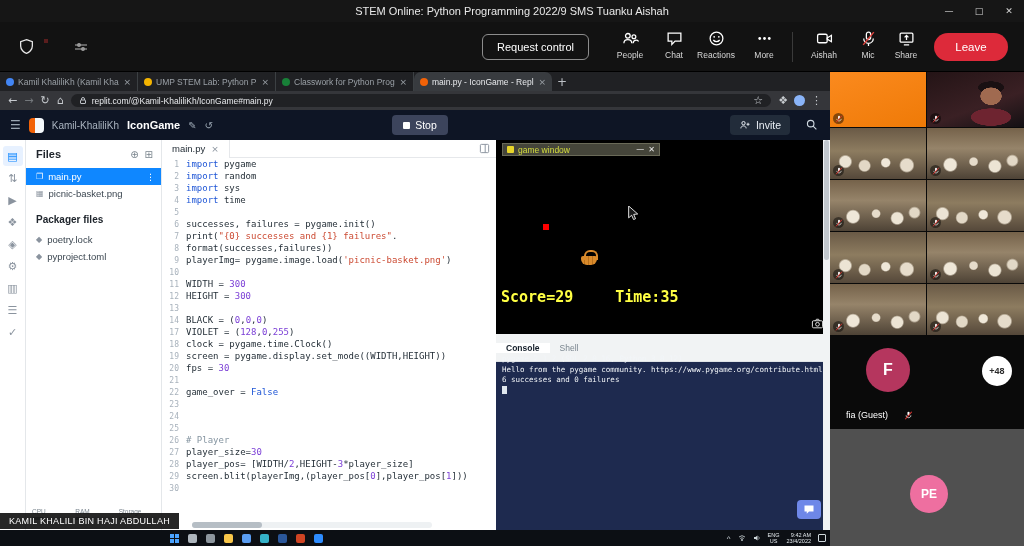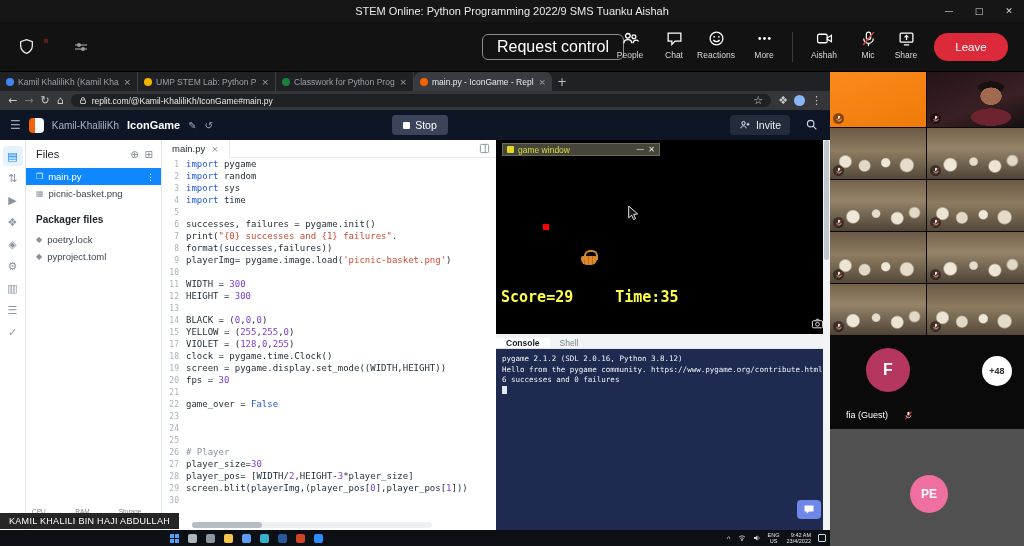--- a/index.html
+++ b/index.html
@@ -13,21 +13,21 @@
   #titlebar{position:absolute;top:0;left:0;width:1024px;height:22px;background:#161616;
             display:flex;align-items:center;justify-content:center;color:#e9e9e9;font-size:11px}
   #wctrls{position:absolute;right:0;top:0;height:22px;display:flex}
   #wctrls span{width:30px;height:22px;display:flex;align-items:center;justify-content:center;
                color:#d5d5d5;font-size:9px;cursor:default}
 
   
   #zoombar{position:absolute;top:22px;left:0;width:1024px;height:50px;background:#121212;border-bottom:1px solid #000}
   .zlefticon{position:absolute;top:16px}
   #reqctl{position:absolute;left:482px;top:12px;height:26px;padding:0 14px;background:transparent;
-          border:1px solid #8d8d8d;border-radius:6px;color:#fff;font-size:16px;font-family:inherit;cursor:pointer}
+          border:1px solid #8d8d8d;border-radius:6px;color:#fff;font-size:11px;font-family:inherit;cursor:pointer}
   .zitem{position:absolute;top:8px;width:48px;display:flex;flex-direction:column;align-items:center;gap:3px;cursor:pointer}
   .zitem .zlab{font-size:8.5px;color:#d8d8d8}
   .zdiv{position:absolute;left:792px;top:10px;width:1px;height:30px;background:#3a3a3a}
   #leave{position:absolute;left:934px;top:11px;width:74px;height:28px;border:none;border-radius:14px;
          background:#dd2a3a;color:#fff;font-size:11.5px;font-family:inherit;cursor:pointer}
   .recdot{width:10px;height:10px;border-radius:50%;background:#e02d2d;box-shadow:0 0 0 2px #5a1d1d}
 
   
   #tabstrip{position:absolute;top:72px;left:0;width:830px;height:19px;background:#202124;display:flex;align-items:flex-end}
   #tabs{display:flex;height:19px}
@@ -64,21 +64,21 @@
   #hdrsearch{position:absolute;right:12px;top:8px;cursor:pointer}
 
   
   #rail{position:absolute;top:140px;left:0;width:26px;height:390px;background:#fff;border-right:1px solid #e4e7ea;
         display:flex;flex-direction:column;align-items:center;padding-top:6px;gap:2px}
   .railic{width:20px;height:20px;display:flex;align-items:center;justify-content:center;font-size:11px;color:#8a939e;cursor:pointer;border-radius:3px}
   .railic.active{color:#0f87ff;background:#e7f1ff}
 
   #files{position:absolute;top:140px;left:26px;width:136px;height:390px;background:#fff;border-right:1px solid #e4e7ea}
   #fhdr{display:flex;align-items:center;padding:8px 8px 8px 10px}
-  #fhdr .ftitle{font-size:11px;font-weight:normal;color:#20262d;flex:1}
+  #fhdr .ftitle{font-size:11px;font-weight:bold;color:#20262d;flex:1}
   #fhdr .fic{color:#7a858e;font-size:10px;margin-left:6px;cursor:pointer}
   .frow{height:17px;display:flex;align-items:center;gap:5px;padding:0 6px 0 10px;font-size:9.5px;color:#3b4650;cursor:pointer}
   .frow .fico{font-size:8px;color:#8a939e}
   .frow.selected{background:#0f87ff;color:#fff}
   .frow.selected .fico,.frow.selected .kebab{color:#fff}
   .frow .fname{flex:1;white-space:nowrap;overflow:hidden}
   .frow .kebab{color:#c6cdd4;font-size:9px}
   #pkg-h{font-size:10px;font-weight:bold;color:#20262d;padding:12px 10px 6px}
   .pkgico{color:#5b79ff}
   #meters{position:absolute;left:6px;right:4px;bottom:10px;display:flex;gap:5px}
@@ -113,21 +113,21 @@
           background-image:linear-gradient(90deg,transparent 0 3px,#b8701c 3px 4px,transparent 4px 7px,#b8701c 7px 8px,transparent 8px 11px,#b8701c 11px 12px,transparent 12px)}
   .basket:before{content:'';position:absolute;top:-6px;left:3px;width:10px;height:8px;border:2px solid #d98a2b;border-bottom:none;border-radius:6px 6px 0 0}
   #gcursor{position:absolute;left:132px;top:66px}
   #scoreline{position:absolute;left:5px;top:148px;display:flex;font-family:"DejaVu Sans Mono",monospace;
              font-weight:bold;font-size:15px;color:#ffff43}
   #scoreline .time{margin-left:42px}
   #snapcam{position:absolute;right:6px;bottom:5px;opacity:.9;cursor:pointer}
 
   
   #consolePane{position:absolute;top:334px;left:496px;width:334px;height:196px;background:#1e2a4f}
-  #ctabs{height:15px;background:#f1f3f4;border-bottom:1px solid #dfe3e6;display:flex;align-items:flex-end}
+  #ctabs{height:28px;background:#f1f3f4;border-bottom:1px solid #dfe3e6;display:flex;align-items:center}
   .ctab{padding:0 10px;display:flex;align-items:center;font-size:8.5px;color:#7a858e;cursor:pointer}
   .ctab.active{background:#fff;color:#16202b;font-weight:bold}
   #cout{position:absolute;top:15px;left:0;right:0;bottom:0;padding:5px 6px;
         font-family:"DejaVu Sans Mono",monospace;font-size:7.5px;line-height:10.5px;color:#f2f5f8}
   .coline{white-space:nowrap;overflow:hidden}
   .ccur{display:inline-block;width:5px;height:8px;background:#dfe6ee;vertical-align:-1px}
   #chatfab{position:absolute;right:9px;bottom:11px;width:24px;height:19px;border:none;border-radius:4px;
            background:#6e87e8;display:flex;align-items:center;justify-content:center;cursor:pointer}
 
   #pagescroll{position:absolute;left:823px;top:140px;width:7px;height:390px;background:#f1f3f4}
@@ -490,24 +490,20 @@
         </div>
         <div class="cl">
           <span class="ln">13</span>
           <span class="cc"></span>
         </div>
         <div class="cl">
           <span class="ln">14</span>
           <span class="cc">BLACK = (<span class="tk-n">0</span>,<span class="tk-n">0</span>,<span class="tk-n">0</span>)</span>
         </div>
         <div class="cl">
-          <span class="ln">15</span>
-          <span class="cc">YELLOW = (<span class="tk-n">255</span>,<span class="tk-n">255</span>,<span class="tk-n">0</span>)</span>
-        </div>
-        <div class="cl">
           <span class="ln">17</span>
           <span class="cc">VIOLET = (<span class="tk-n">128</span>,<span class="tk-n">0</span>,<span class="tk-n">255</span>)</span>
         </div>
         <div class="cl">
           <span class="ln">18</span>
           <span class="cc">clock = pygame.time.Clock()</span>
         </div>
         <div class="cl">
           <span class="ln">19</span>
           <span class="cc">screen = pygame.display.set_mode((WIDTH,HEIGHT))</span>

